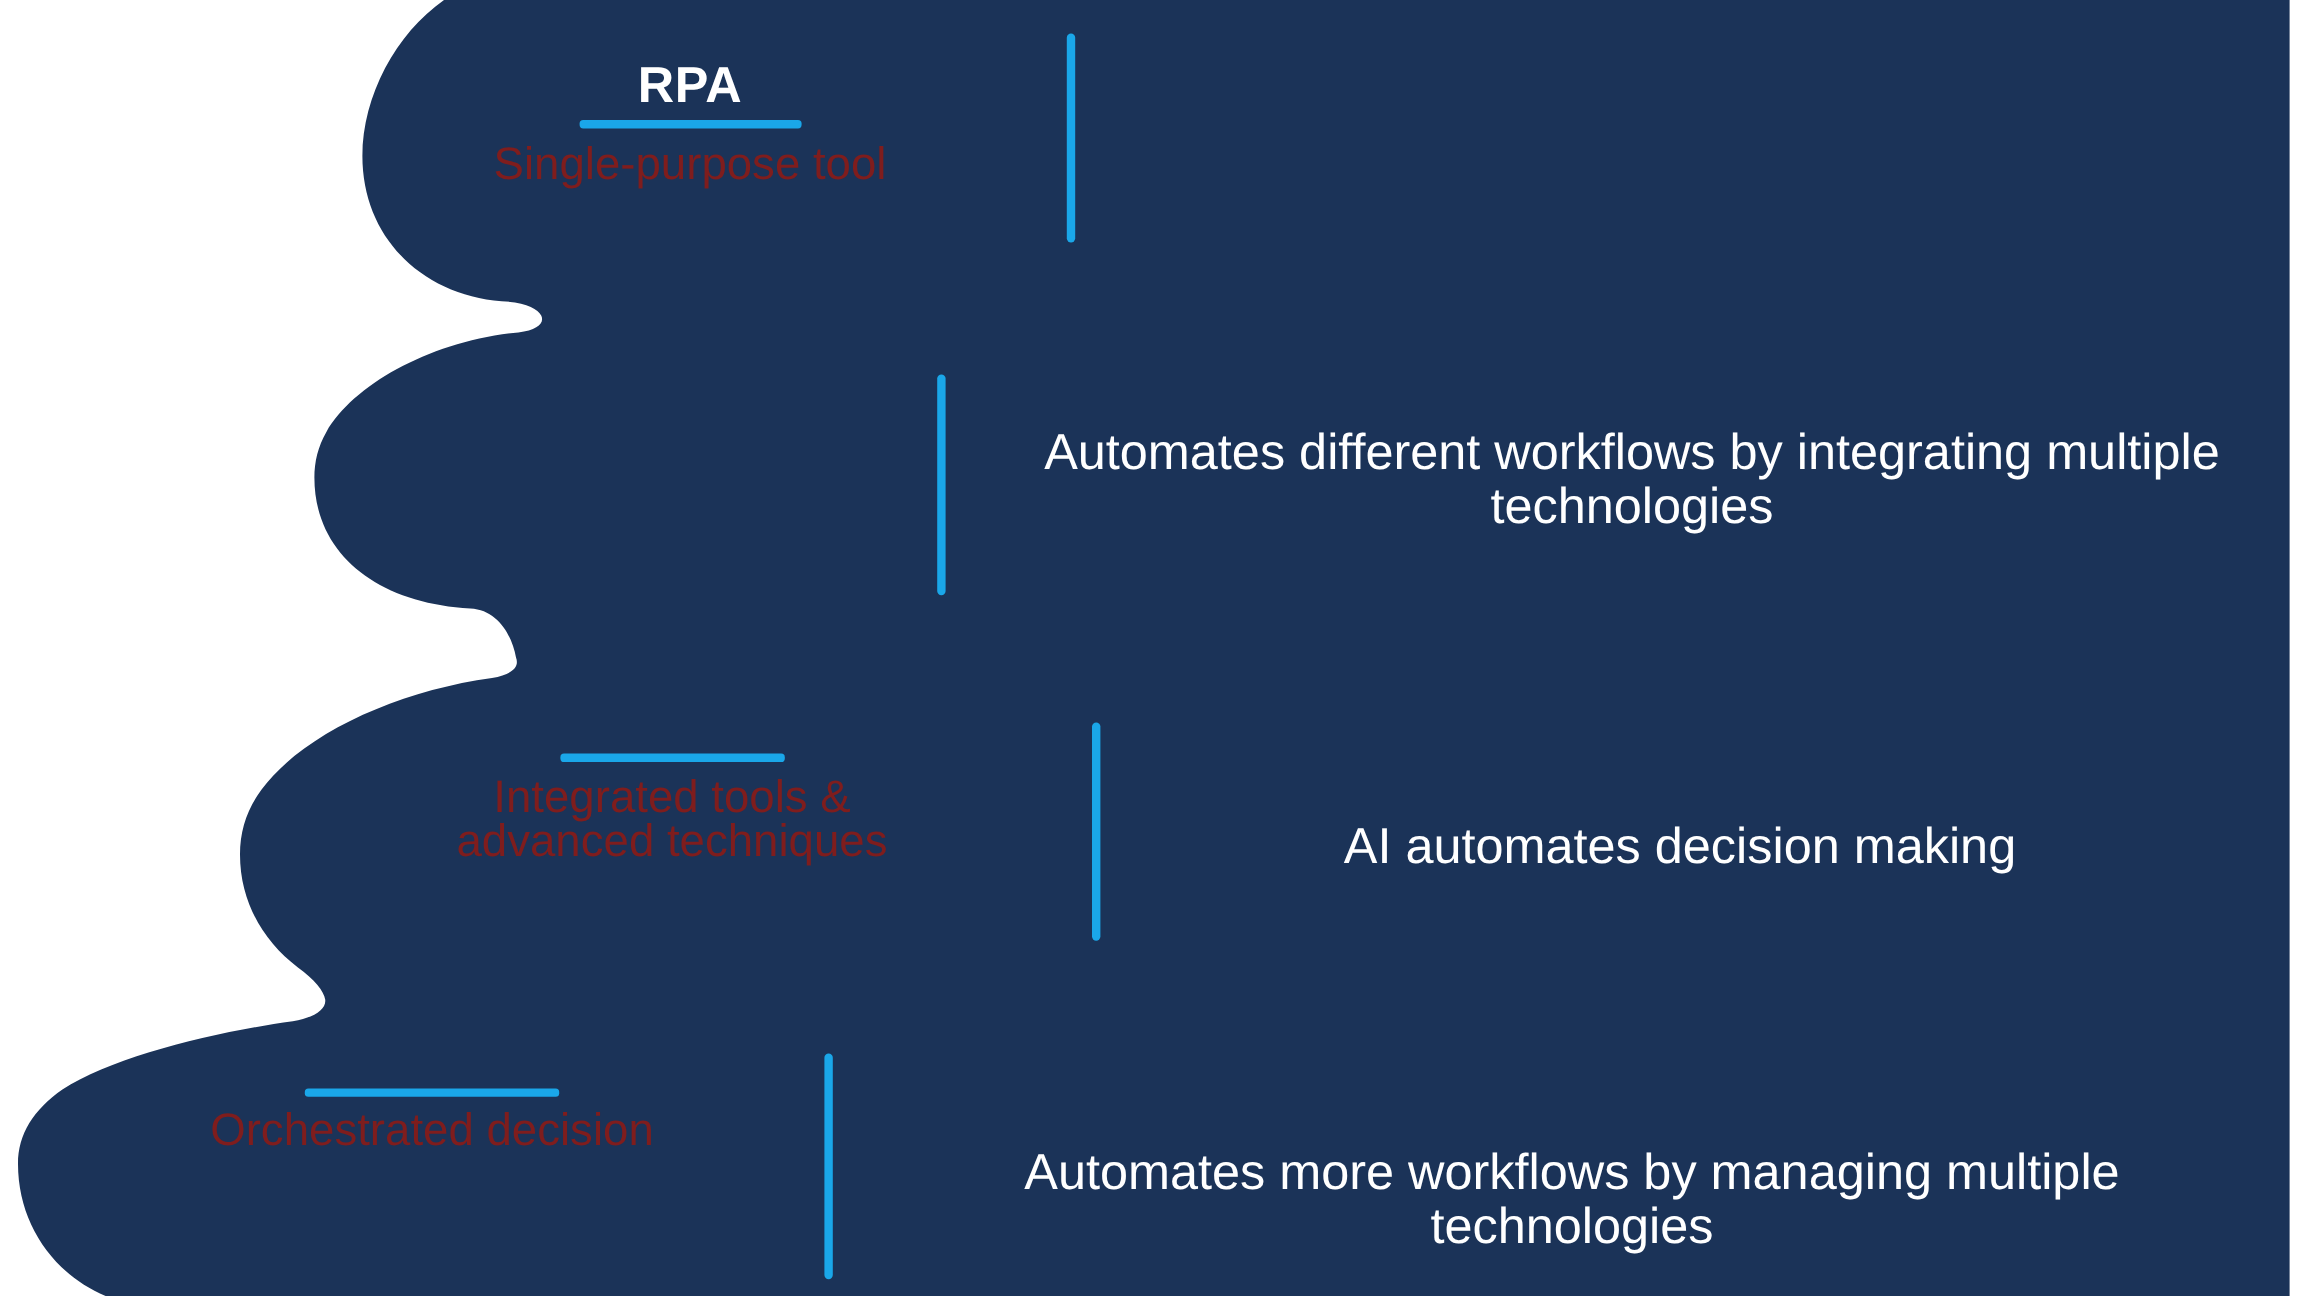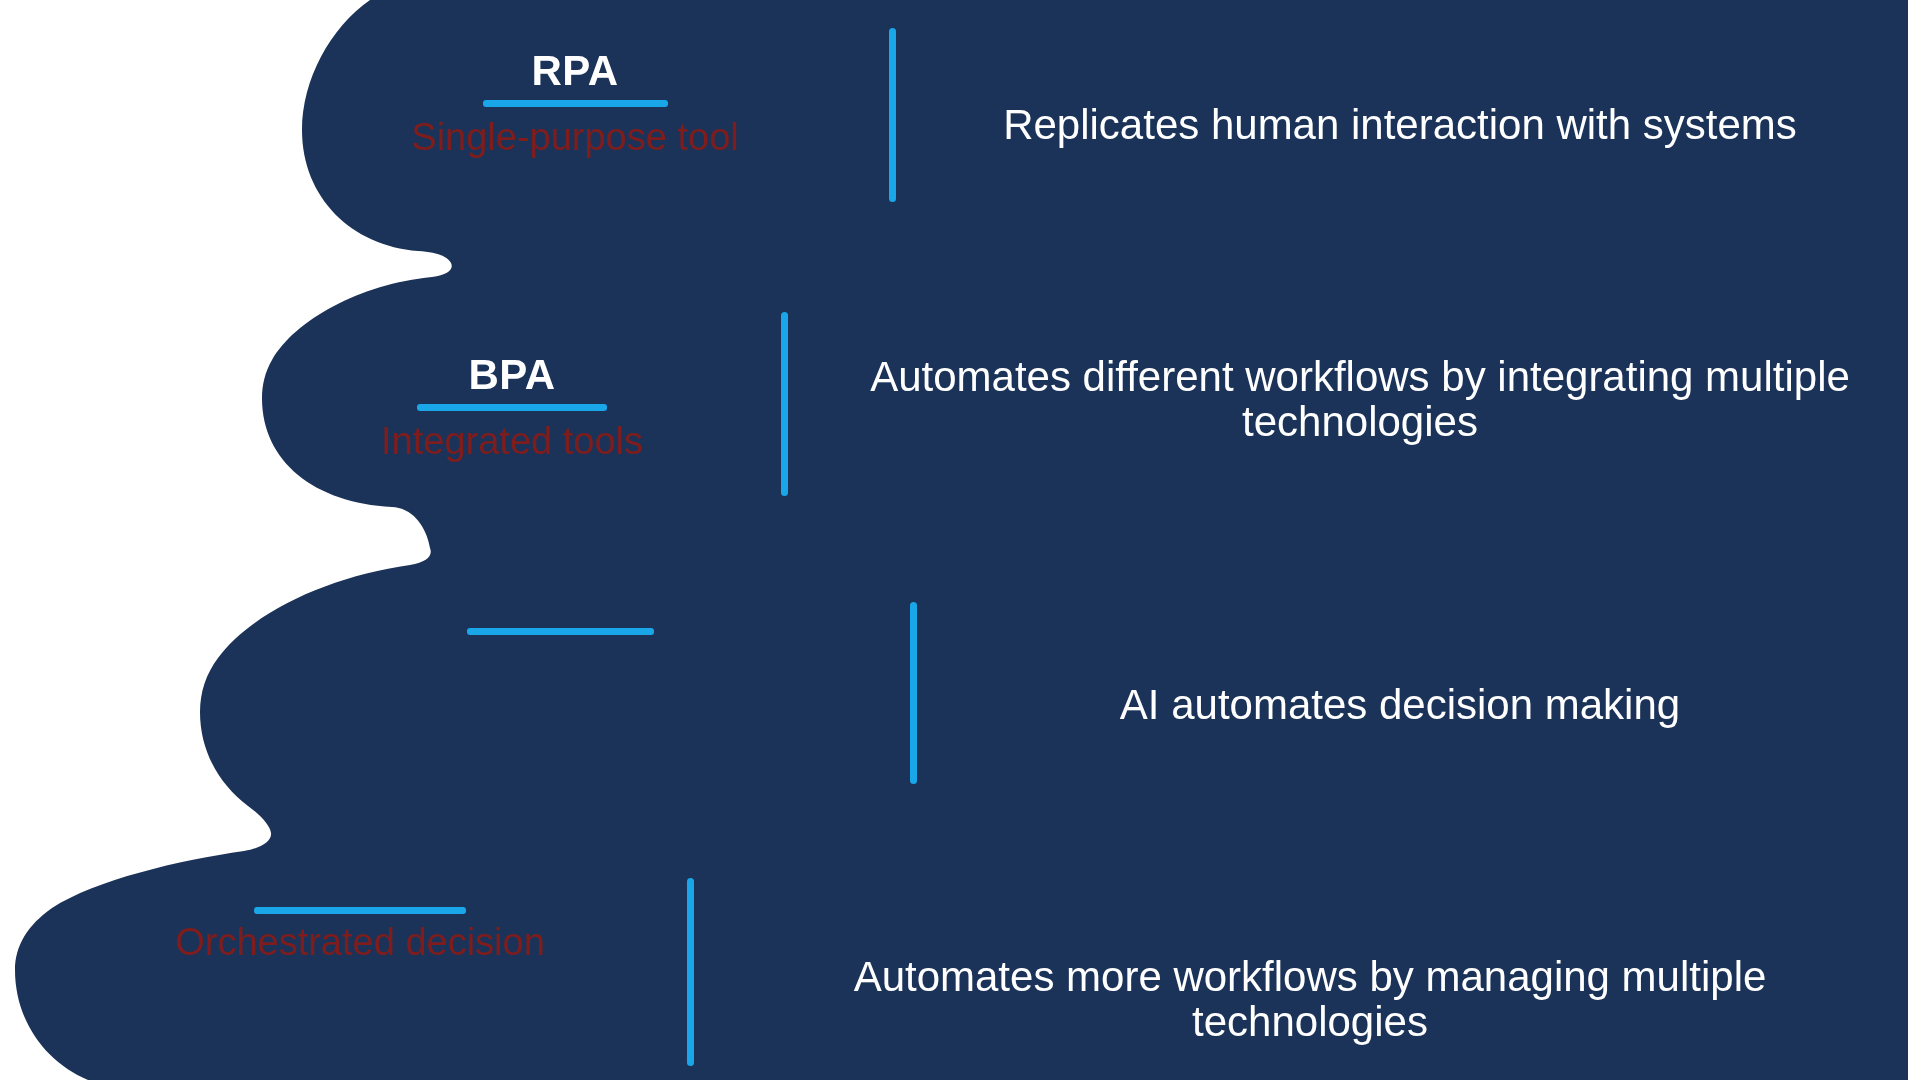--- a/index.html
+++ b/index.html
@@ -118,32 +118,27 @@
       L 1920 0
       Z"></path>
   </svg>
 
   <div class="left-block l0">
     <div class="row-title">RPA</div>
     <div class="underline u0" style="background:#1AA7E9;"></div>
     <div class="row-subtitle">Single-purpose tool</div>
   </div>
   <div class="divider d0" style="background:#1AA7E9;"></div>
-  <div class="desc-block r0">Replicates human interaction with systems</div>
 
-  <div class="left-block l1">
-    <div class="row-title">BPA</div>
-    <div class="underline u1" style="background:#1AA7E9;"></div>
-    <div class="row-subtitle">Integrated tools</div>
-  </div>
   <div class="divider d1" style="background:#1AA7E9;"></div>
   <div class="desc-block r1">Automates different workflows by integrating multiple technologies</div>
 
   <div class="left-block l2">
     <div class="underline u2" style="background:#1AA7E9;"></div>
+    <div class="row-subtitle">Integrated tools &amp; advanced techniques</div>
   </div>
   <div class="divider d2" style="background:#1AA7E9;"></div>
   <div class="desc-block r2">AI automates decision making</div>
 
   <div class="left-block l3">
     <div class="underline u3" style="background:#1AA7E9;"></div>
     <div class="row-subtitle">Orchestrated decision</div>
   </div>
   <div class="divider d3" style="background:#1AA7E9;"></div>
   <div class="desc-block r3">Automates more workflows by managing multiple technologies</div>

